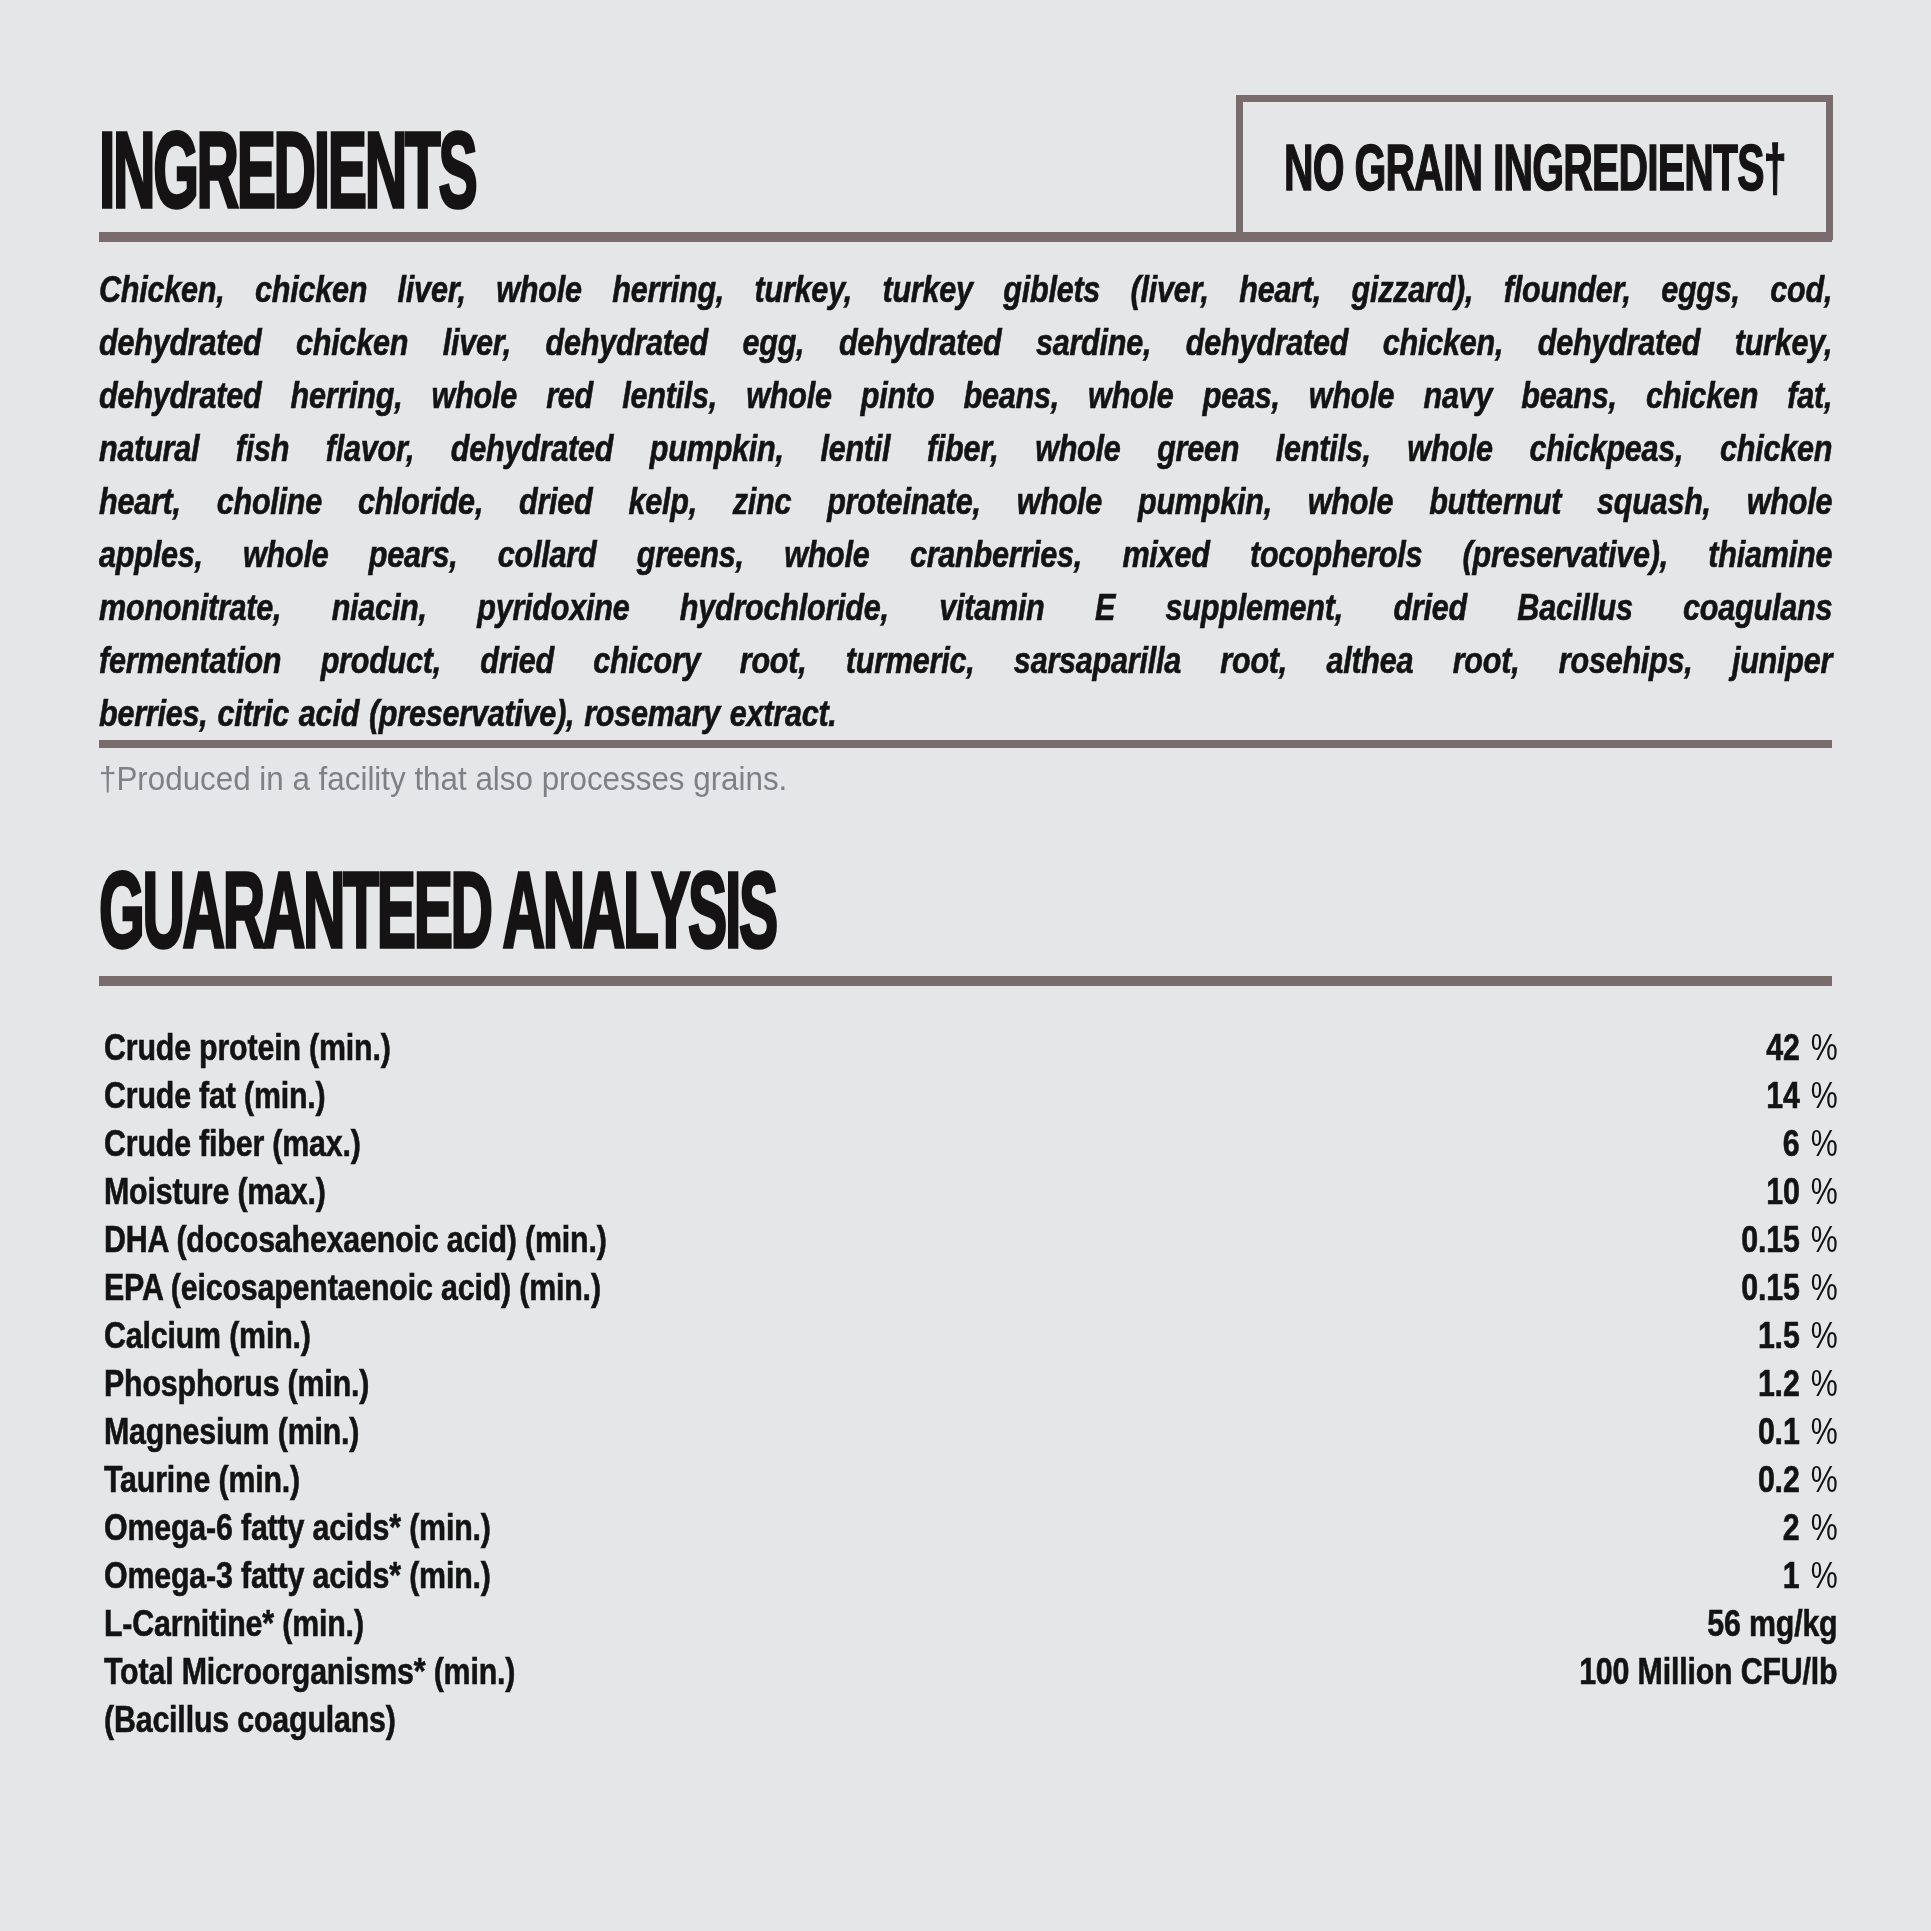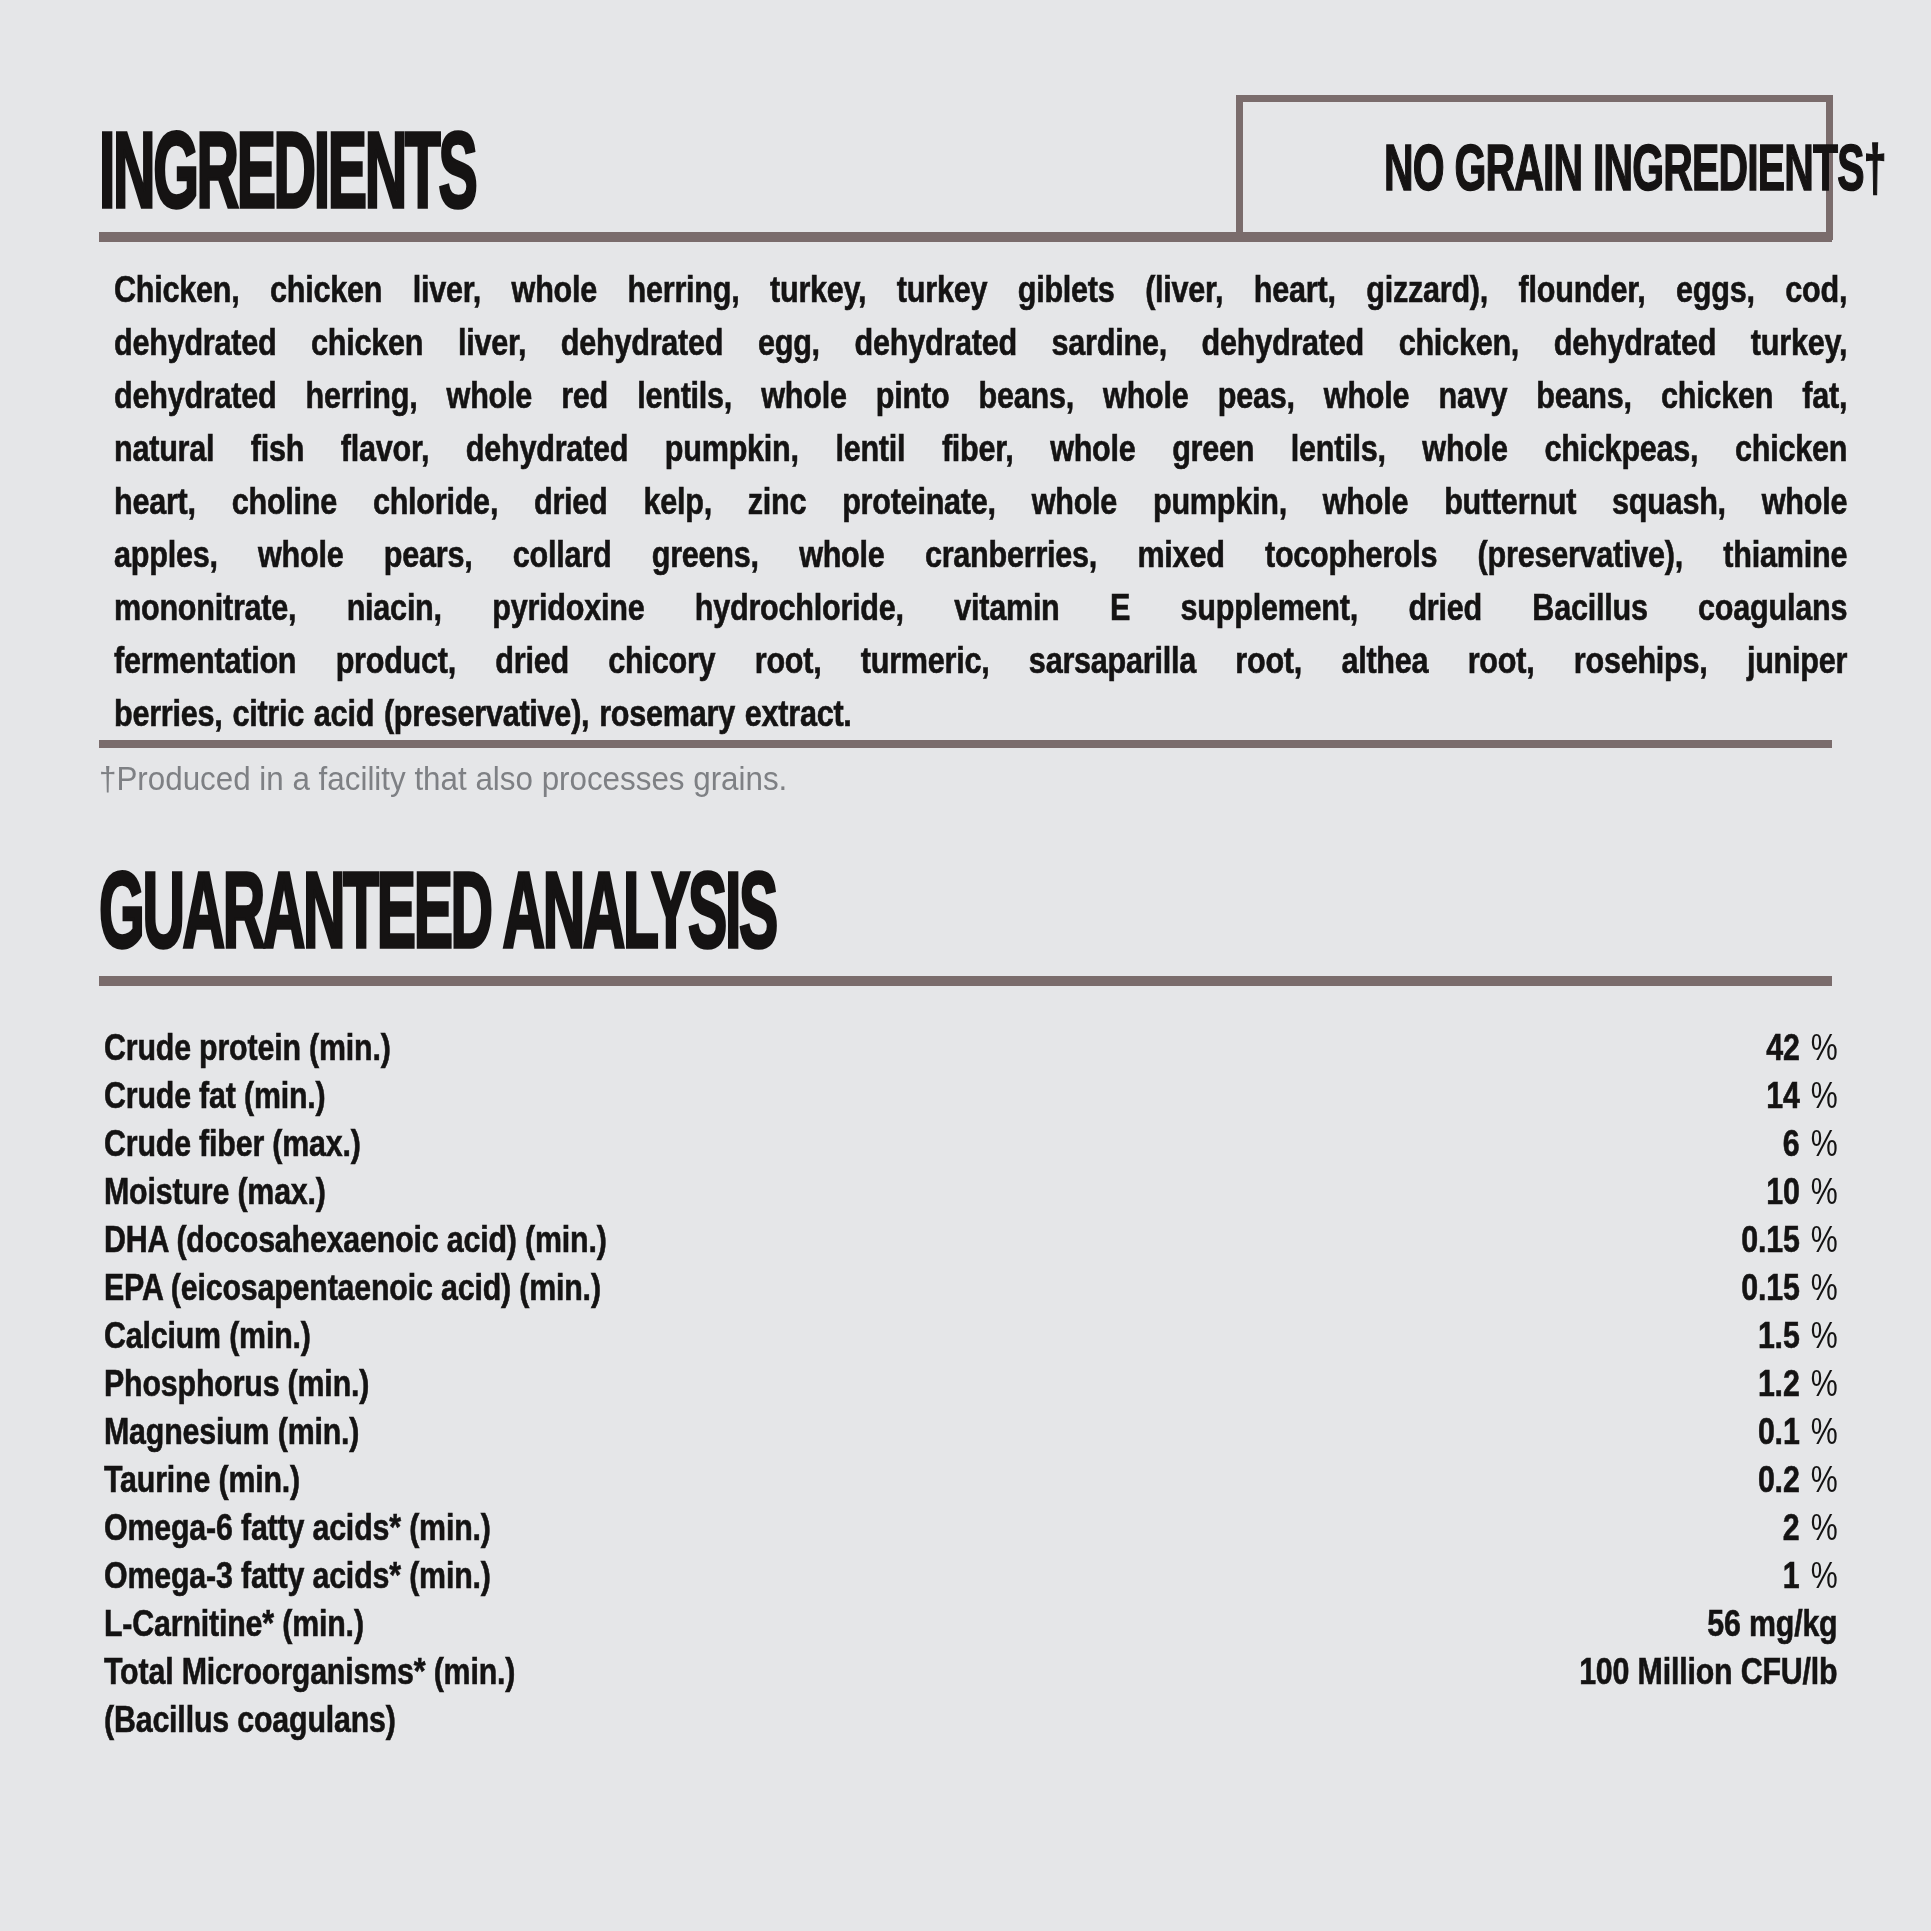--- a/index.html
+++ b/index.html
@@ -22,39 +22,39 @@
     color:#151313;margin:0;
   }
   #h-ingredients{top:117px;}
   #h-analysis{top:857px;}
 
   
   .badge{
     left:1236px;top:95px;width:597px;height:145px;
     border:7.7px solid var(--rule,#7a6c6c);
     box-sizing:border-box;
-    display:flex;align-items:center;
+    display:flex;align-items:center;justify-content:center;
   }
   .badge-text{
     font-size:64px;font-weight:bold;white-space:nowrap;
     letter-spacing:-0.02em;
     transform:scaleX(0.64);transform-origin:center;
     -webkit-text-stroke:1.5px #151313;
     color:#151313;
   }
 
   
   .rule{left:99px;width:1733px;background:var(--rule,#7a6c6c);}
   #rule-1{top:232px;height:9.7px;}
   #rule-2{top:740px;height:7.7px;}
   #rule-3{top:976px;height:9.7px;}
 
   
   #ingredients-paragraph{
-    left:114px;top:263px;width:1733px;height:483px;
+    left:99px;top:263px;width:1733px;height:483px;font-style:italic;
   }
   .ing-inner{
     width:2039px;
     transform:scaleX(0.85);transform-origin:left top;
     font-size:36px;line-height:53px;font-weight:bold;
     letter-spacing:-0.3px;word-spacing:1.9px;
     -webkit-text-stroke:0.6px #141313;
     color:#141313;
   }
   .ing-line{text-align:justify;text-align-last:justify;}

